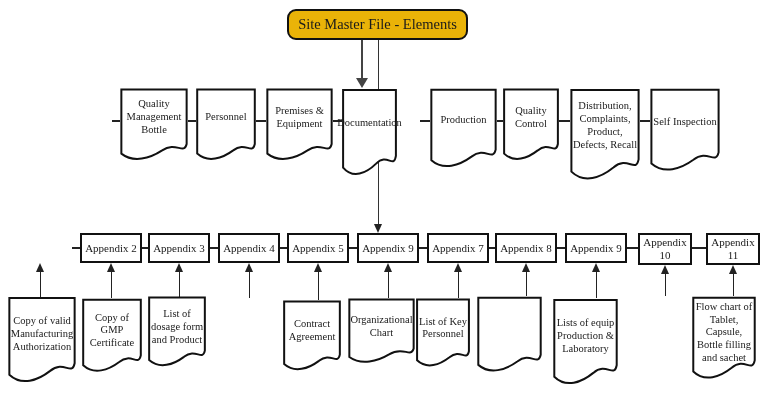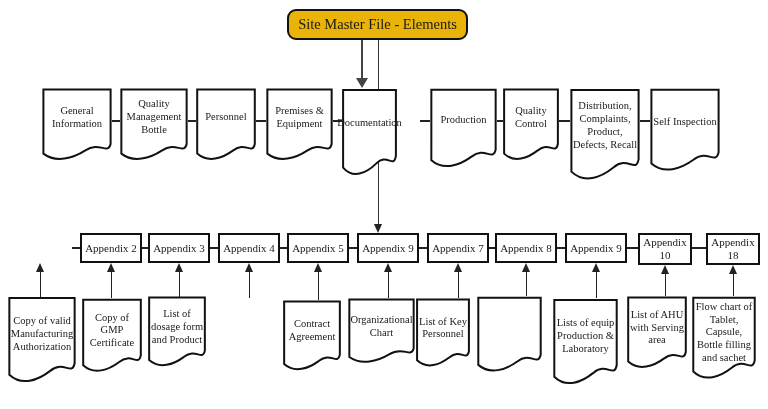--- a/index.html
+++ b/index.html
@@ -52,26 +52,20 @@
 
   <div class="title-box">
     <span>Site Master File - Elements</span>
   </div>
 
   <div class="vline" style="left:361px;top:40px;width:2px;height:39px;background:#444"></div>
   <div class="arr-down big" style="left:356px;top:78px"></div>
   <div class="vline" style="left:378px;top:40px;width:1px;height:184px;background:#333"></div>
   <div class="arr-down" style="left:374px;top:224px"></div>
 
-  <div class="doc doc-t" style="left:42px;top:88px;width:70px;height:80px">
-    <svg class="doc-shape">
-        <use href="#docshape"></use>
-      </svg>
-    <span class="lbl">General Information</span>
-  </div>
   <div class="doc doc-t" style="left:120px;top:88px;width:68px;height:80px">
     <svg class="doc-shape">
         <use href="#docshape"></use>
       </svg>
     <span class="lbl">Quality Management Bottle</span>
   </div>
   <div class="doc doc-t" style="left:196px;top:88px;width:60px;height:80px">
     <svg class="doc-shape">
         <use href="#docshape"></use>
       </svg>
@@ -144,21 +138,21 @@
   <div class="appx" style="left:495px;width:62px;height:30px">
       <span>Appendix 8</span>
     </div>
   <div class="appx" style="left:565px;width:62px;height:30px">
       <span>Appendix 9</span>
     </div>
   <div class="appx" style="left:638px;width:54px;height:32px">
       <span>Appendix 10</span>
     </div>
   <div class="appx" style="left:706px;width:54px;height:32px">
-      <span>Appendix 18</span>
+      <span>Appendix 11</span>
     </div>
 
   <div class="hline" style="left:72px;top:247px;width:8px;height:2px"></div>
   <div class="hline" style="left:142px;top:247px;width:6px;height:2px"></div>
   <div class="hline" style="left:210px;top:247px;width:8px;height:2px"></div>
   <div class="hline" style="left:280px;top:247px;width:7px;height:2px"></div>
   <div class="hline" style="left:349px;top:247px;width:8px;height:2px"></div>
   <div class="hline" style="left:419px;top:247px;width:8px;height:2px"></div>
   <div class="hline" style="left:489px;top:247px;width:6px;height:2px"></div>
   <div class="hline" style="left:557px;top:247px;width:8px;height:2px"></div>
@@ -228,26 +222,20 @@
     <svg class="doc-shape">
         <use href="#docshape"></use>
       </svg>
   </div>
   <div class="doc doc-b" style="left:553px;top:298px;width:65px;height:96px">
     <svg class="doc-shape">
         <use href="#docshape"></use>
       </svg>
     <span class="lbl">Lists of equip Production &amp; Laboratory</span>
   </div>
-  <div class="doc doc-b" style="left:627px;top:296px;width:60px;height:80px">
-    <svg class="doc-shape">
-        <use href="#docshape"></use>
-      </svg>
-    <span class="lbl">List of AHU with Serving area</span>
-  </div>
   <div class="doc doc-b" style="left:692px;top:296px;width:64px;height:92px">
     <svg class="doc-shape">
         <use href="#docshape"></use>
       </svg>
     <span class="lbl">Flow chart of Tablet, Capsule, Bottle filling and sachet</span>
   </div>
 
 </div>
 
 </body></html>

